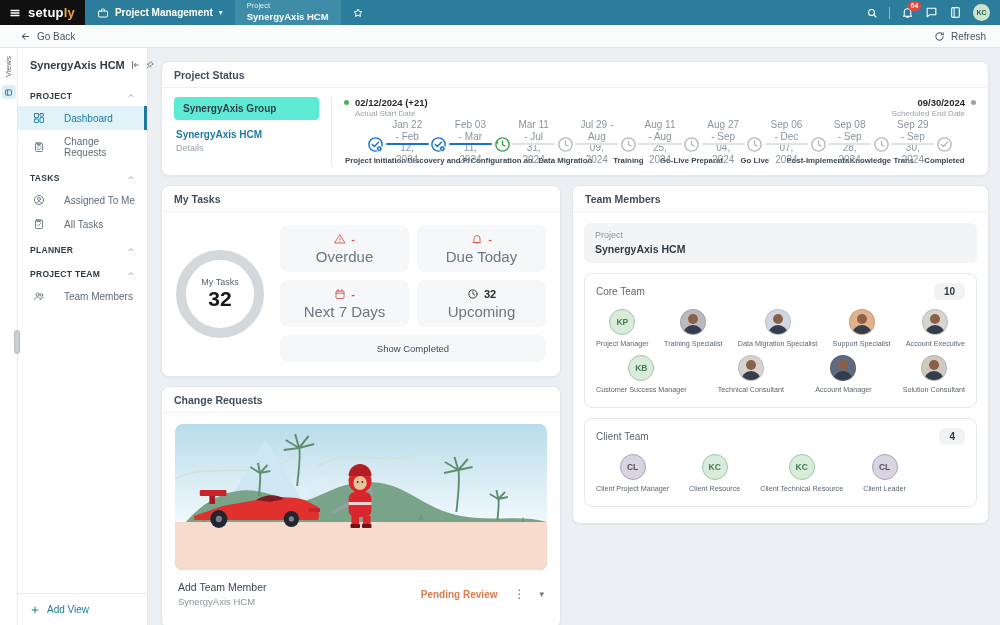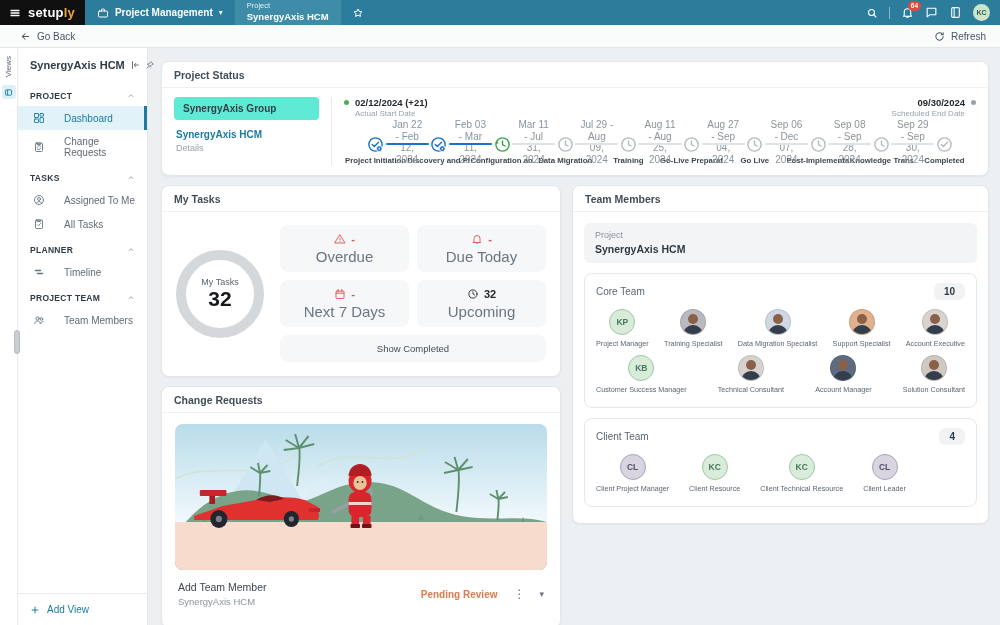--- a/index.html
+++ b/index.html
@@ -319,29 +319,20 @@
           <span>All Tasks</span>
         </div>
         <div class="sb-sec-h">
           <span>PLANNER</span>
           <span class="icon">
             <svg width="8" height="8" viewBox="0 0 24 24" fill="none" stroke="currentColor" stroke-width="2.4" stroke-linecap="round" stroke-linejoin="round">
               <path d="M6 14l6-6 6 6"></path>
             </svg>
           </span>
         </div>
-        <div class="sb-item">
-          <span class="icon">
-            <svg width="12" height="12" viewBox="0 0 24 24" fill="none" stroke="currentColor" stroke-width="3" stroke-linecap="round" stroke-linejoin="round">
-              <path d="M5 9h10"></path>
-              <path d="M9 15h10"></path>
-            </svg>
-          </span>
-          <span>Timeline</span>
-        </div>
         <div class="sb-sec-h">
           <span>PROJECT TEAM</span>
           <span class="icon">
             <svg width="8" height="8" viewBox="0 0 24 24" fill="none" stroke="currentColor" stroke-width="2.4" stroke-linecap="round" stroke-linejoin="round">
               <path d="M6 14l6-6 6 6"></path>
             </svg>
           </span>
         </div>
         <div class="sb-item">
           <span class="icon">

